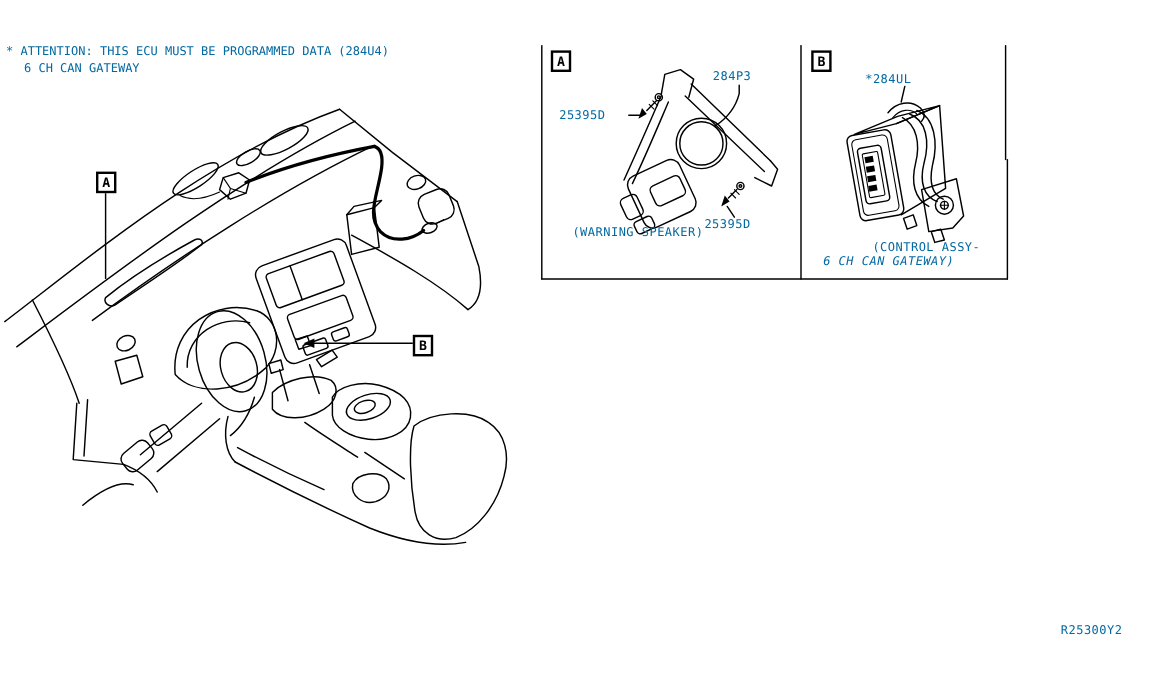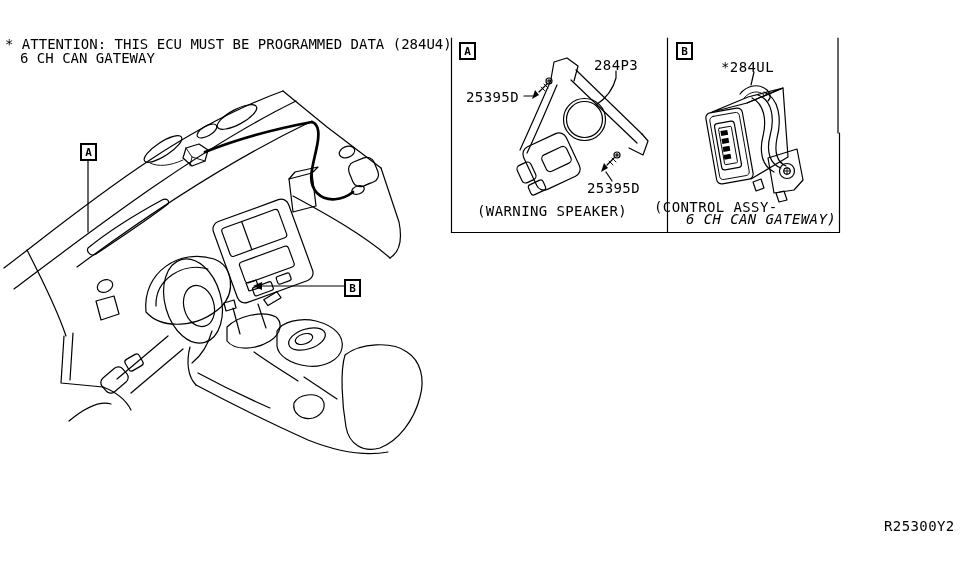--- a/index.html
+++ b/index.html
@@ -1,22 +1,22 @@
 <!DOCTYPE html>
 <html><head>
 <meta charset="utf-8">
 <style>
   html,body{margin:0;padding:0;background:#fff;}
   .page{
     position:relative;width:975px;height:566px;background:#fff;overflow:hidden;
     font-family:"DejaVu Sans Mono","Liberation Mono",monospace;color:#000;
   }
   .lbl{
-    position:absolute;font-size:14px;line-height:14px;letter-spacing:.4px;
-    white-space:pre;color:#000000;
+    position:absolute;font-size:10px;line-height:14px;letter-spacing:.4px;
+    white-space:pre;color:#0369a1;
   }
   .callout{
     position:absolute;width:13px;height:14px;border:2px solid #000;
     display:flex;align-items:center;justify-content:center;
     font-size:11px;font-weight:bold;background:#fff;line-height:1;
   }
   svg{position:absolute;left:0;top:0;}
   .art path,.art ellipse,.art circle,.art rect,.art line,.art polyline{
     fill:none;stroke:#000;stroke-width:1.2;stroke-linecap:round;stroke-linejoin:round;
   }
@@ -189,21 +189,21 @@
   <div class="lbl" style="left:5px;top:37px;letter-spacing:0;">* ATTENTION: THIS ECU MUST BE PROGRAMMED DATA (284U4)</div>
   <div class="lbl" style="left:20px;top:51px;letter-spacing:0;">6 CH CAN GATEWAY</div>
 
   <div class="callout" style="left:80px;top:143px;">A</div>
   <div class="callout" style="left:344px;top:279px;">B</div>
 
   <div class="callout" style="left:459px;top:42px;">A</div>
   <div class="lbl" style="left:466px;top:90px;">25395D</div>
   <div class="lbl" style="left:594px;top:58px;">284P3</div>
   <div class="lbl" style="left:587px;top:181px;">25395D</div>
-  <div class="lbl" style="left:477px;top:204px;">(WARNING SPEAKER)</div>
+  <div class="lbl" style="left:477px;top:188px;">(WARNING SPEAKER)</div>
 
   <div class="callout" style="left:676px;top:42px;">B</div>
   <div class="lbl" style="left:721px;top:60px;">*284UL</div>
-  <div class="lbl" style="left:654px;top:200px;text-align:center;">(CONTROL ASSY-</div>
+  <div class="lbl" style="left:727px;top:200px;text-align:center;">(CONTROL ASSY-</div>
   <div class="lbl" style="left:686px;top:212px;font-style:italic;">6 CH CAN GATEWAY)</div>
 
   <div class="lbl" style="left:884px;top:503px;margin-top:16px;">R25300Y2</div>
 </div>
 
 </body></html>

